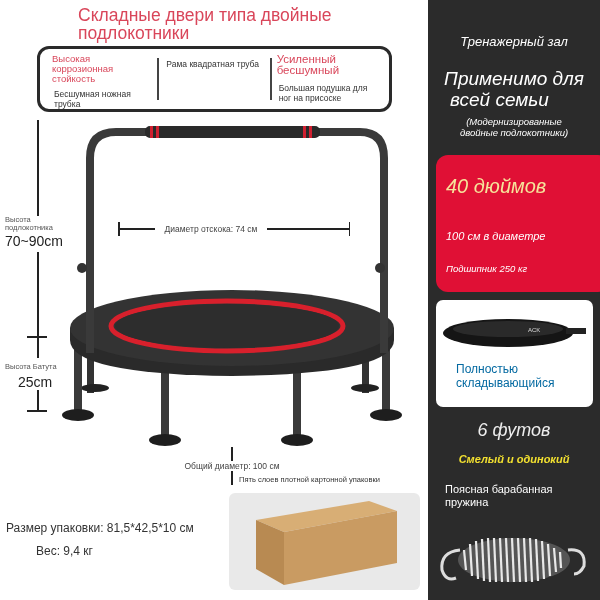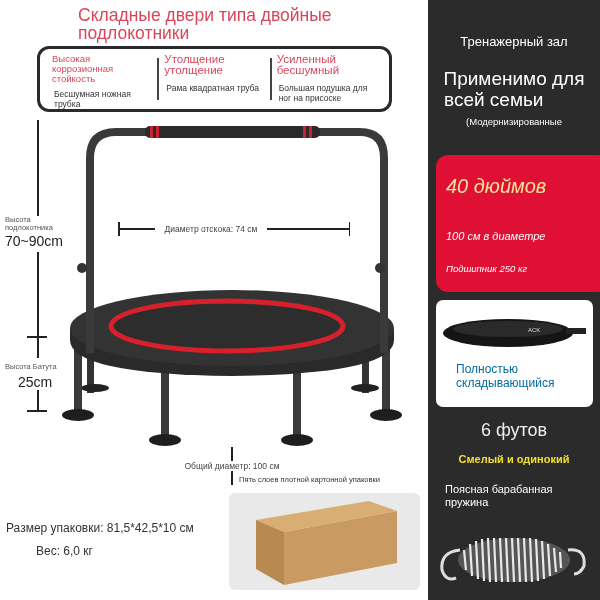--- a/index.html
+++ b/index.html
@@ -25,41 +25,40 @@
   .label-big { color: #222; font-size: 14px; }
 
   
   .hdim { display: flex; align-items: center; text-align: right; }
   .hdim .cap { width: 1.5px; height: 14px; background: #222; }
   .hdim .bar { height: 1.5px; background: #222; flex: 1; }
   .hdim .txt { color: #444; font-size: 8.5px; padding: 0 10px; white-space: nowrap; }
 
   
   .right-panel { left: 428px; top: 0; width: 172px; height: 600px; background: #2b2b2b; }
-  .rp-text { color: #fff; text-align: center; }
+  .rp-text { color: #fff; text-align: center; font-style: italic; }
   .red-card { left: 436px; top: 155px; width: 174px; height: 137px; background: #e01035; border-radius: 12px; font-style: italic; }
   .fold-card { left: 436px; top: 300px; width: 157px; height: 107px; background: #fff; border-radius: 7px; overflow: hidden; }
 
   .pack-img { left: 229px; top: 493px; width: 191px; height: 97px; background: #e9e9e9; border-radius: 6px; }
 </style>
 </head>
 <body>
 
 <div class="abs main-title">
   <div>Складные двери типа двойные</div>
   <div>подлокотники</div>
 </div>
 
 <div class="abs feature-box">
   <div class="feature-col">
     <div class="h">Высокая коррозионная стойкость</div>
     <div class="d">Бесшумная ножная трубка</div>
   </div>
   <div class="feature-col">
-    <div class="h big">Утолщение утолщение</div>
     <div class="d">Рама квадратная труба</div>
   </div>
   <div class="feature-col">
     <div class="h big">Усиленный бесшумный</div>
     <div class="d">Большая подушка для ног на присоске</div>
   </div>
 </div>
 
 <div class="abs dim-line-v" style="top:120px;height:96px;"></div>
 <div class="abs dim-line-v" style="top:252px;height:84px;"></div>
@@ -119,37 +118,38 @@
 <div class="abs hdim" style="left:70px;top:447px;width:324px;flex-direction:column;">
   <span class="cap"></span>
   <span class="bar" style="max-width:82px;"></span>
   <span class="txt">Общий диаметр: 100 см</span>
   <span class="bar"></span>
   <span class="cap"></span>
 </div>
 
 <div class="abs" style="left:239px;top:475px;color:#333;font-size:7.5px;">Пять слоев плотной картонной упаковки</div>
 <div class="abs" style="left:6px;top:521px;color:#333;font-size:12px;">Размер упаковки: 81,5*42,5*10 см</div>
-<div class="abs" style="left:36px;top:544px;color:#333;font-size:12px;">Вес: 6,0 кг</div>
+<div class="abs" style="left:36px;top:544px;color:#333;font-size:12px;">Вес: 9,4 кг</div>
 <div class="abs pack-img">
   <svg width="191" height="97" viewBox="0 0 191 97">
     <polygon points="27,27 140,8 168,18 55,39" fill="#d8ae75"></polygon>
     <polygon points="27,27 55,39 55,92 27,76" fill="#b88a52"></polygon>
     <polygon points="55,39 168,18 168,70 55,92" fill="#c99b62"></polygon>
   </svg>
 </div>
 
 <div class="abs right-panel"></div>
 <div class="abs rp-text" style="left:428px;top:34px;width:172px;font-size:13px;">Тренажерный зал</div>
 <div class="abs rp-text" style="left:428px;top:68px;width:172px;font-size:19px;line-height:21px;">
   <div>Применимо для</div>
-  <div style="text-align:left;padding-left:16px;">всей семьи</div>
+  <div style="text-align:left;padding-left:22px;">всей семьи</div>
 </div>
 <div class="abs rp-text" style="left:428px;top:116px;width:172px;font-size:9.5px;line-height:11px;">
   <div>(Модернизированные</div>
+  <div>двойные подлокотники)</div>
 </div>
 
 <div class="abs red-card">
   <div style="position:absolute;left:10px;top:20px;color:#f6e39a;font-size:20px;">40 дюймов</div>
   <div style="position:absolute;left:10px;top:75px;color:#fff;font-size:11px;">100 см в диаметре</div>
   <div style="position:absolute;left:10px;top:108px;color:#fff;font-size:9.5px;">Подшипник 250 кг</div>
 </div>
 
 <div class="abs fold-card">
   <svg width="157" height="50" viewBox="0 0 157 50" style="position:absolute;left:0;top:8px;">

